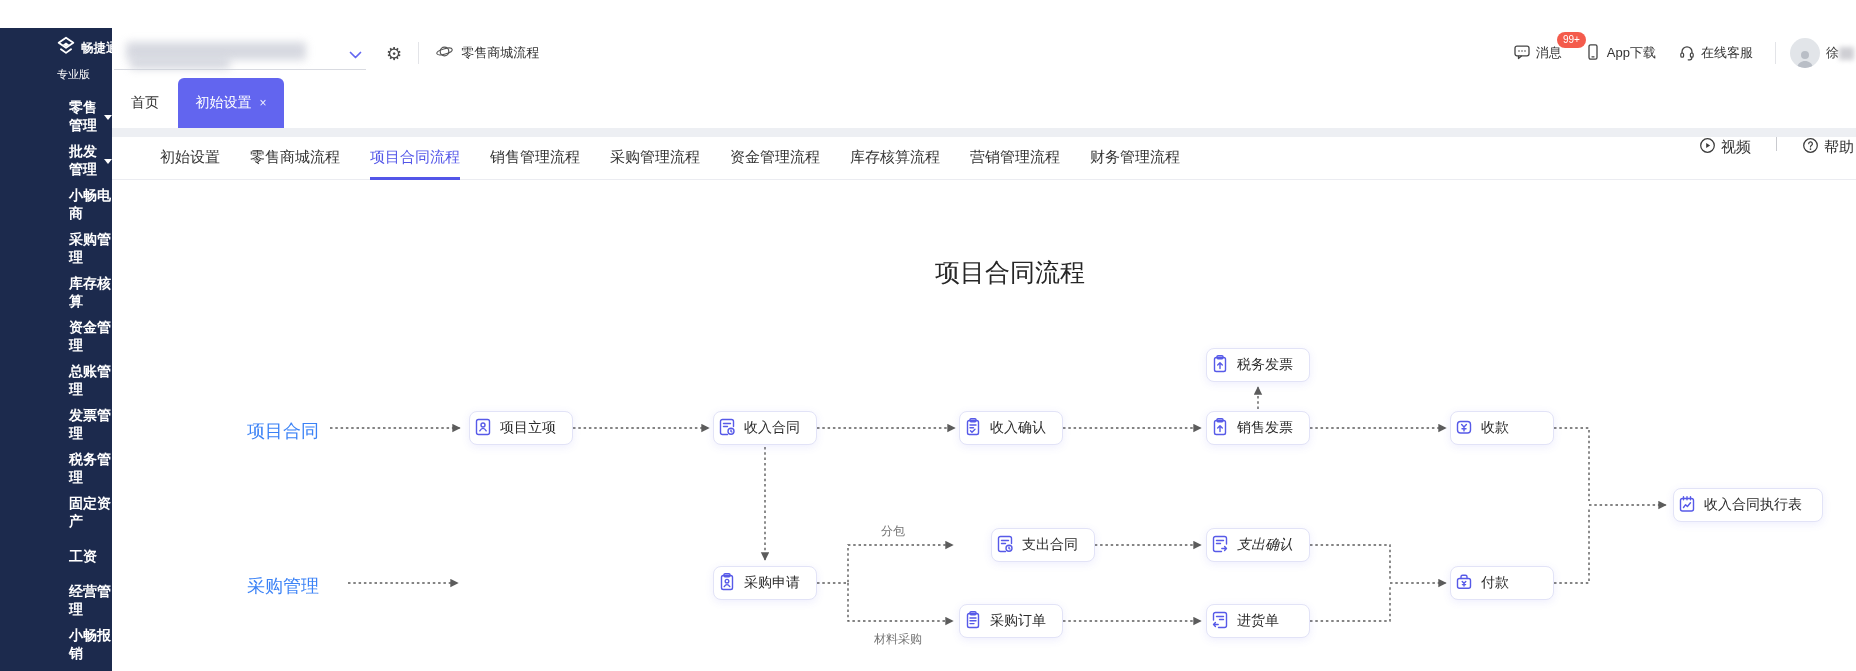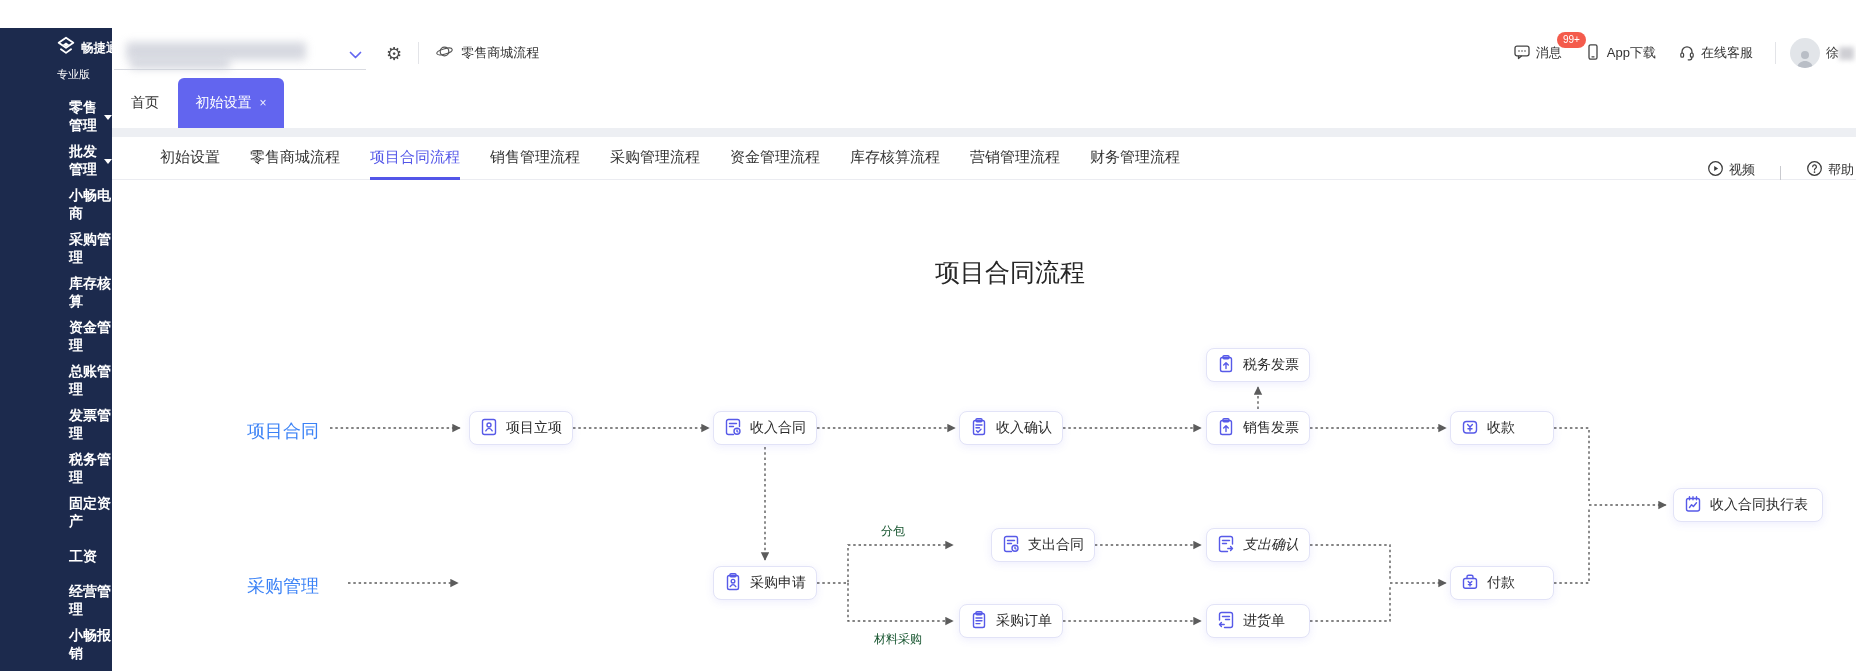--- a/index.html
+++ b/index.html
@@ -43,32 +43,32 @@
   #tab-home{width:66px;display:flex;align-items:center;justify-content:center;font-size:14px;color:#333;cursor:pointer;}
   #tab-active{width:106px;margin-left:0;background:#6265ef;color:#fff;font-size:14px;display:flex;align-items:center;justify-content:center;gap:8px;border-radius:6px 6px 0 0;cursor:pointer;}
   #tab-close{font-size:12px;opacity:.9;cursor:pointer;}
   #graygap{position:absolute;left:112px;right:0;top:128px;height:9px;background:#edeff3;}
 
   
   #card{position:absolute;left:112px;right:0;top:137px;bottom:0;background:#fff;}
   #subtabs{position:relative;height:43px;border-bottom:1px solid #ebecf1;display:flex;align-items:stretch;padding-left:48px;}
   .subtab{display:flex;align-items:center;margin-right:30px;font-size:15px;color:#333;cursor:pointer;border-bottom:3px solid transparent;margin-bottom:-1px;white-space:nowrap;}
   .subtab.active{color:#5356e8;border-bottom-color:#5356e8;}
-  #card-tools{position:absolute;right:2px;top:0;height:43px;display:flex;align-items:flex-end;gap:21px;font-size:13px;color:#333;}
+  #card-tools{position:absolute;right:2px;top:0;height:43px;display:flex;align-items:flex-start;gap:21px;font-size:15px;color:#333;}
   #card-tools .vdiv{margin:0 4px;height:14px;background:#c9cacf;}
   .tool{display:flex;align-items:center;gap:5px;cursor:pointer;}
 
   
   #flow{position:absolute;left:0;top:43px;width:1744px;height:491px;}
   #flow-title{position:absolute;left:898px;top:76px;transform:translateX(-50%);font-size:25px;color:#262626;white-space:nowrap;}
   #flow-svg{position:absolute;left:0;top:0;}
-  .flow-node{position:absolute;height:34px;width:104px;background:#fff;border:1px solid #e2e3f7;border-radius:8px;box-shadow:0 2px 8px rgba(84,86,233,.10);display:flex;align-items:center;padding-left:9px;gap:7px;font-size:14px;color:#2b2b2b;cursor:pointer;white-space:nowrap;}
+  .flow-node{position:absolute;height:34px;width:104px;background:#fff;border:1px solid #e2e3f7;border-radius:8px;box-shadow:0 2px 8px rgba(84,86,233,.10);display:flex;align-items:center;padding-left:3px;gap:7px;font-size:14px;color:#2b2b2b;cursor:pointer;white-space:nowrap;}
   .flow-node svg{flex:0 0 auto;}
   .row-label{position:absolute;font-size:18px;color:#3b82f6;font-weight:400;white-space:nowrap;}
-  .branch-label{position:absolute;font-size:12px;color:#14532d;white-space:nowrap;}
+  .branch-label{position:absolute;font-size:12px;color:#737373;white-space:nowrap;}
 </style>
 </head>
 <body>
 
 <div id="app">
 
   <div id="topstrip"></div>
 
   <div id="sidebar">
     <div id="logo-block">

